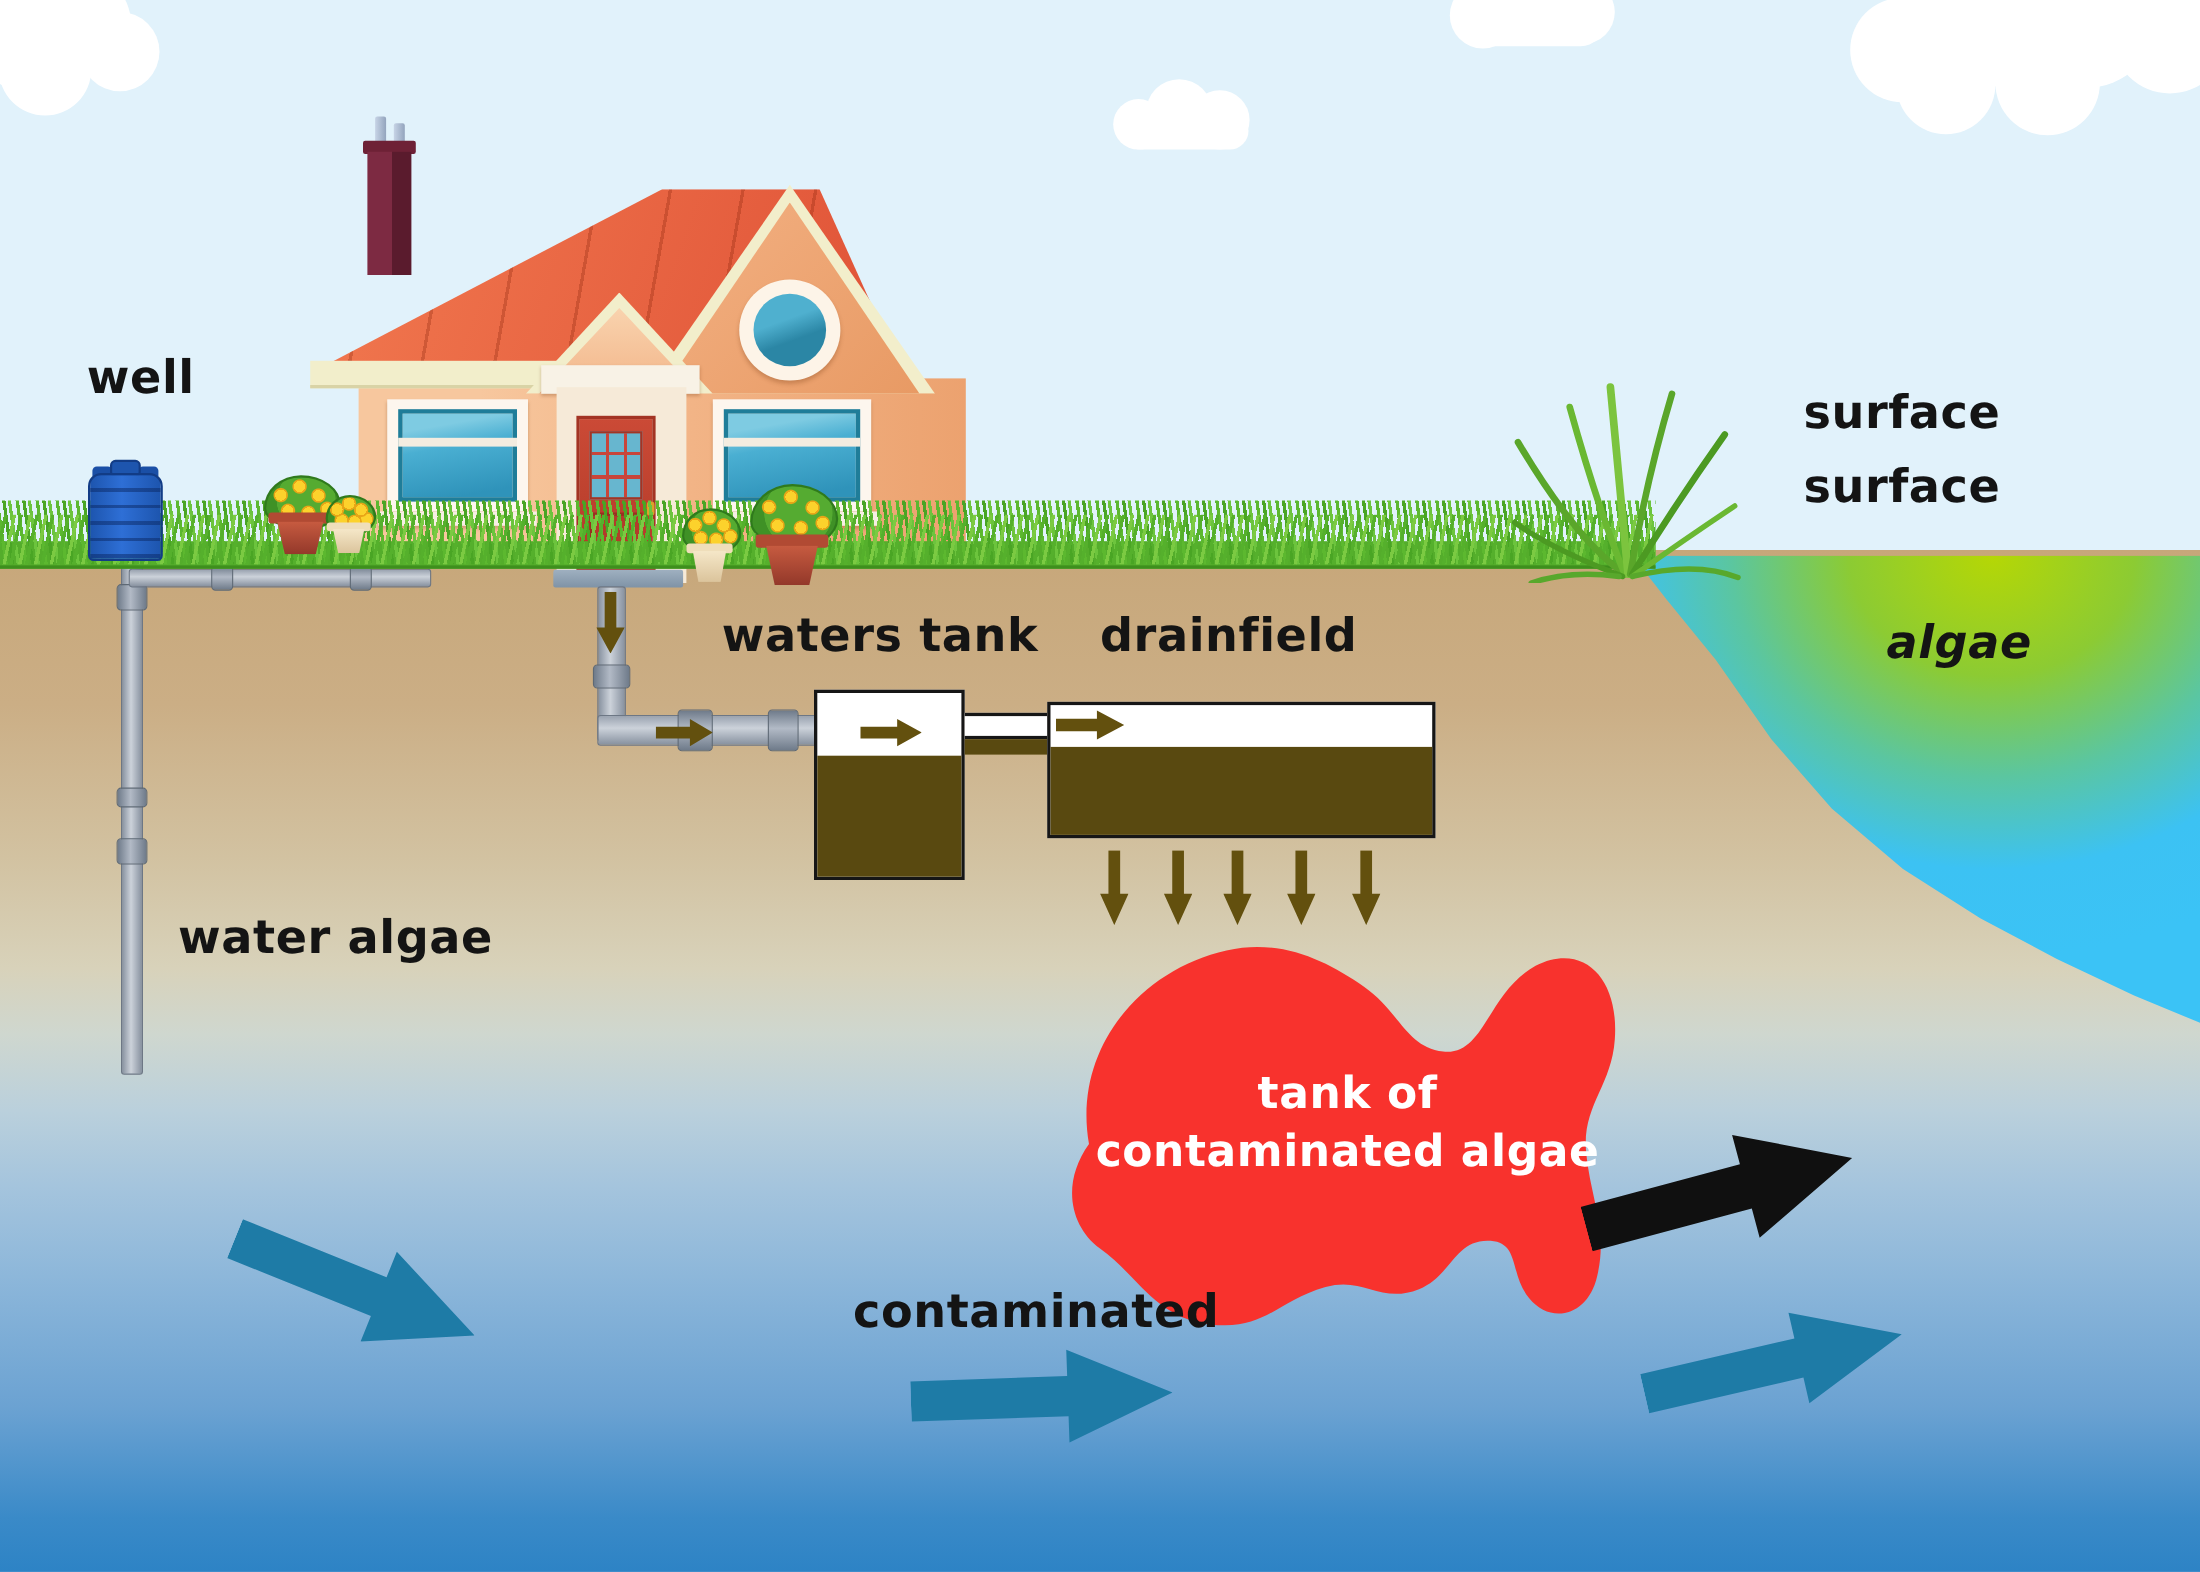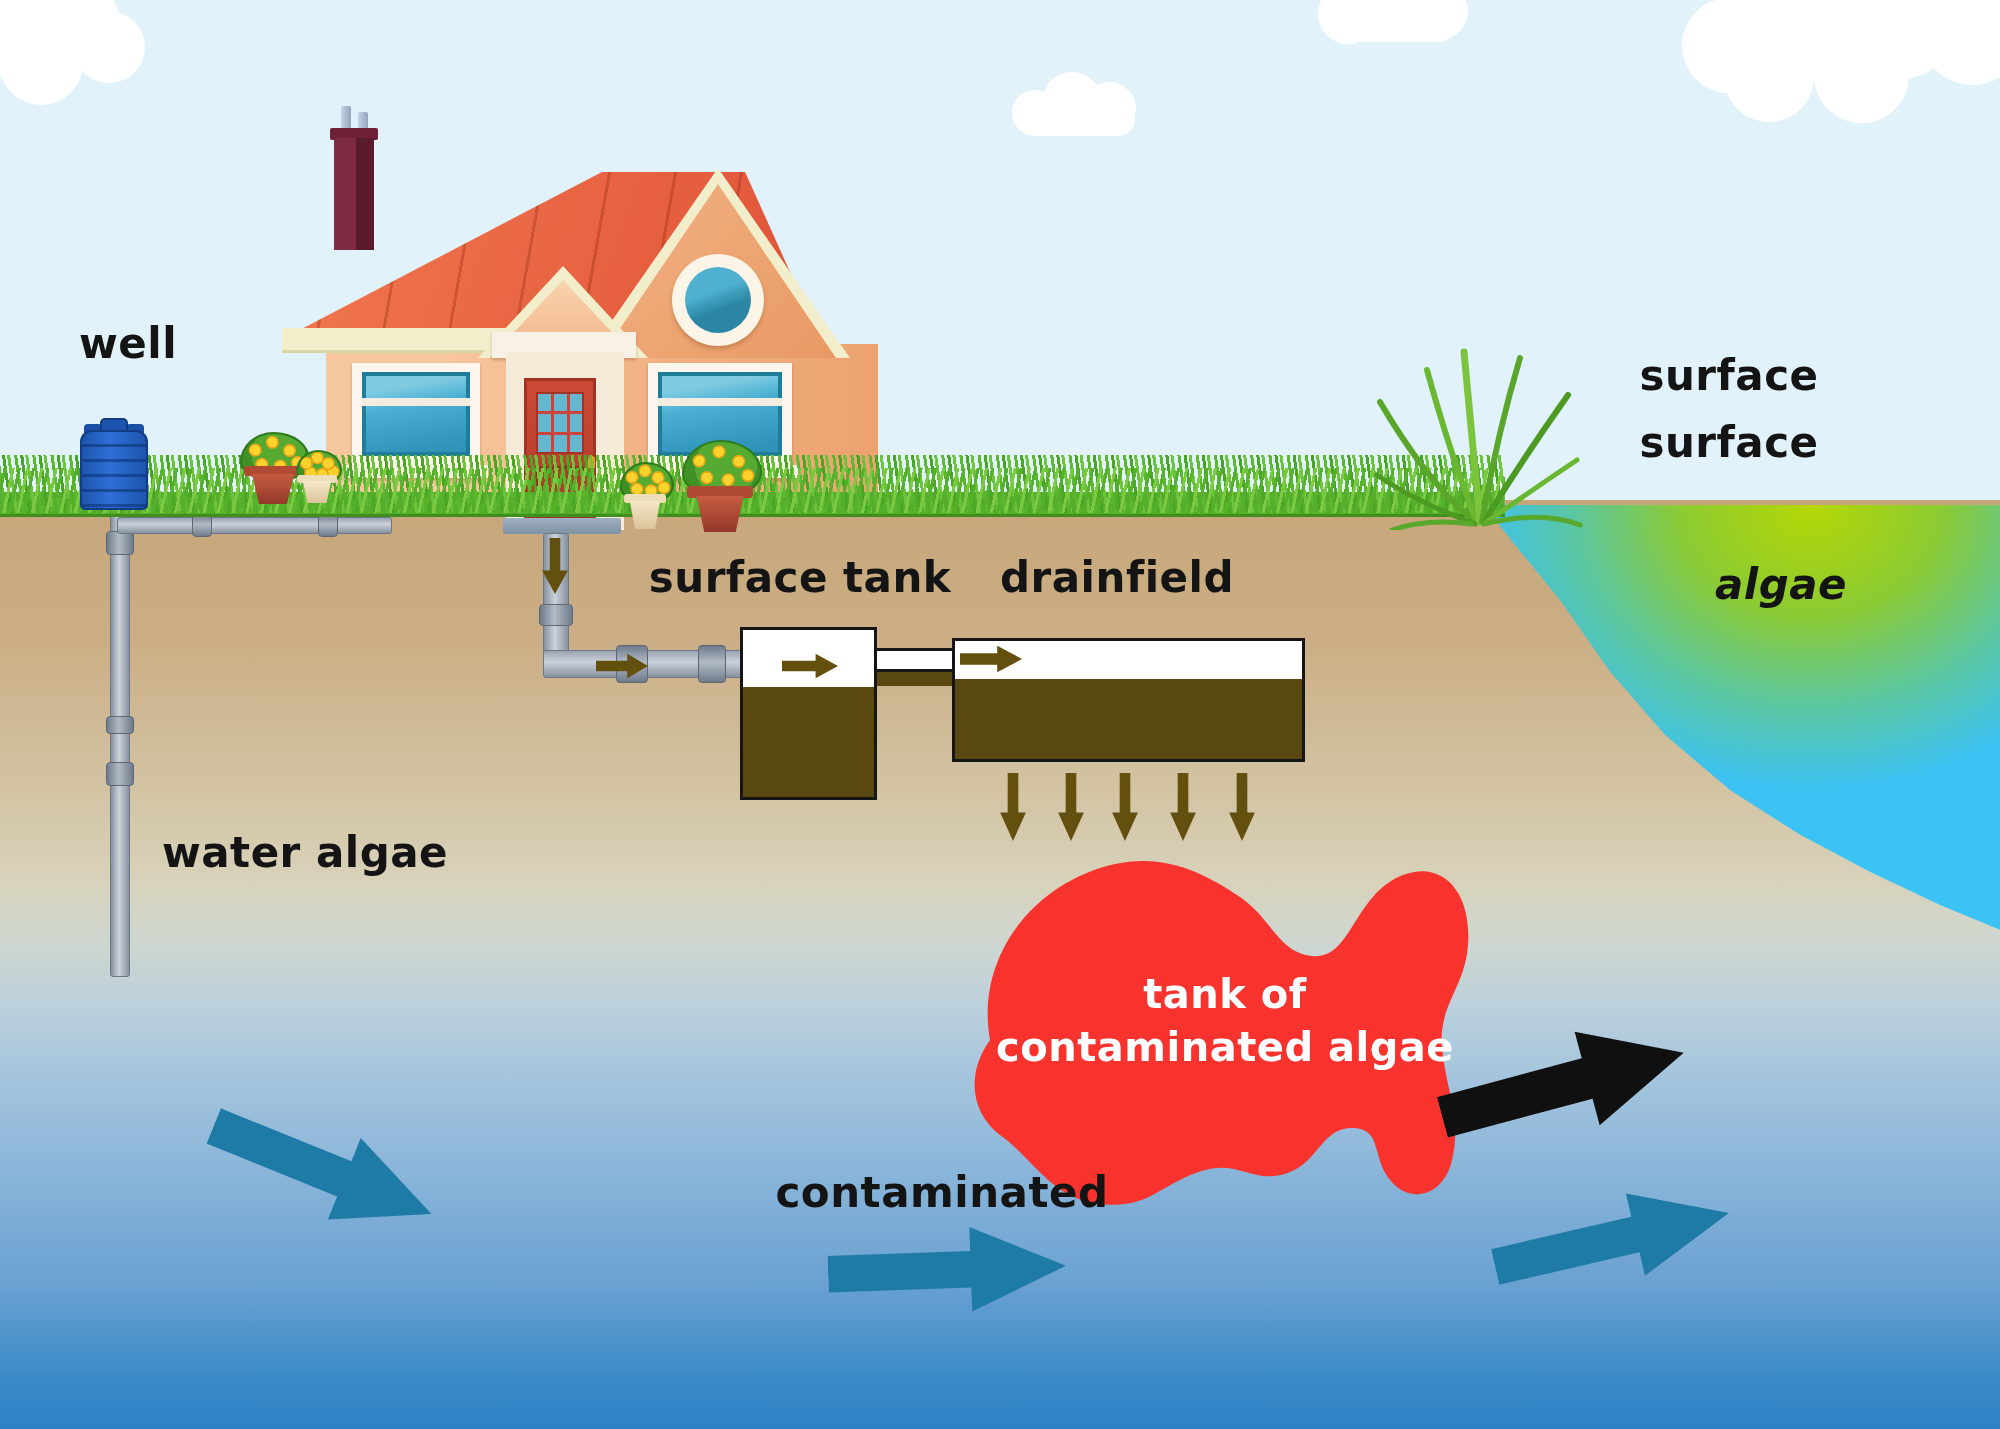--- a/index.html
+++ b/index.html
@@ -236,21 +236,21 @@
   <div class="abs" style="left:84px;top:424px;width:18px;height:12px;background:#1a4fa6;border-radius:4px;"></div>
   <div class="abs" style="left:126px;top:424px;width:18px;height:12px;background:#1a4fa6;border-radius:4px;"></div>
   <div class="abs" style="left:100px;top:418px;width:28px;height:16px;background:#1d55ae;border:2px solid #123c86;border-radius:5px;box-sizing:border-box;"></div>
   <div class="abs" style="left:80px;top:430px;width:68px;height:80px;
     background-image:repeating-linear-gradient(180deg, rgba(0,0,0,0) 0 12px, rgba(10,40,100,.5) 12px 15px),
                      linear-gradient(90deg,#1d55ae,#2e6fd6 45%,#1d55ae);
     border:2px solid #123c86; border-radius:12px 12px 5px 5px; box-sizing:border-box;"></div>
 
   <div class="lbl" style="left:128px;top:343px;">well</div>
   <div class="lbl" style="left:305px;top:852px;">water algae</div>
-  <div class="lbl" style="left:800px;top:577px;">surface tank</div>
+  <div class="lbl" style="left:800px;top:577px;">waters tank</div>
   <div class="lbl" style="left:1117px;top:577px;">drainfield</div>
   <div class="lbl" style="left:942px;top:1192px;">contaminated</div>
   <div class="lbl" style="left:1729px;top:375px;">surface</div>
   <div class="lbl" style="left:1729px;top:442px;">surface</div>
   <div class="lbl" style="left:1781px;top:584px;font-style:italic;">algae</div>
   <div class="lbl on-plume" style="left:1225px;top:994px;">tank of</div>
   <div class="lbl on-plume" style="left:1225px;top:1047px;">contaminated algae</div>
 
 </div>
 

